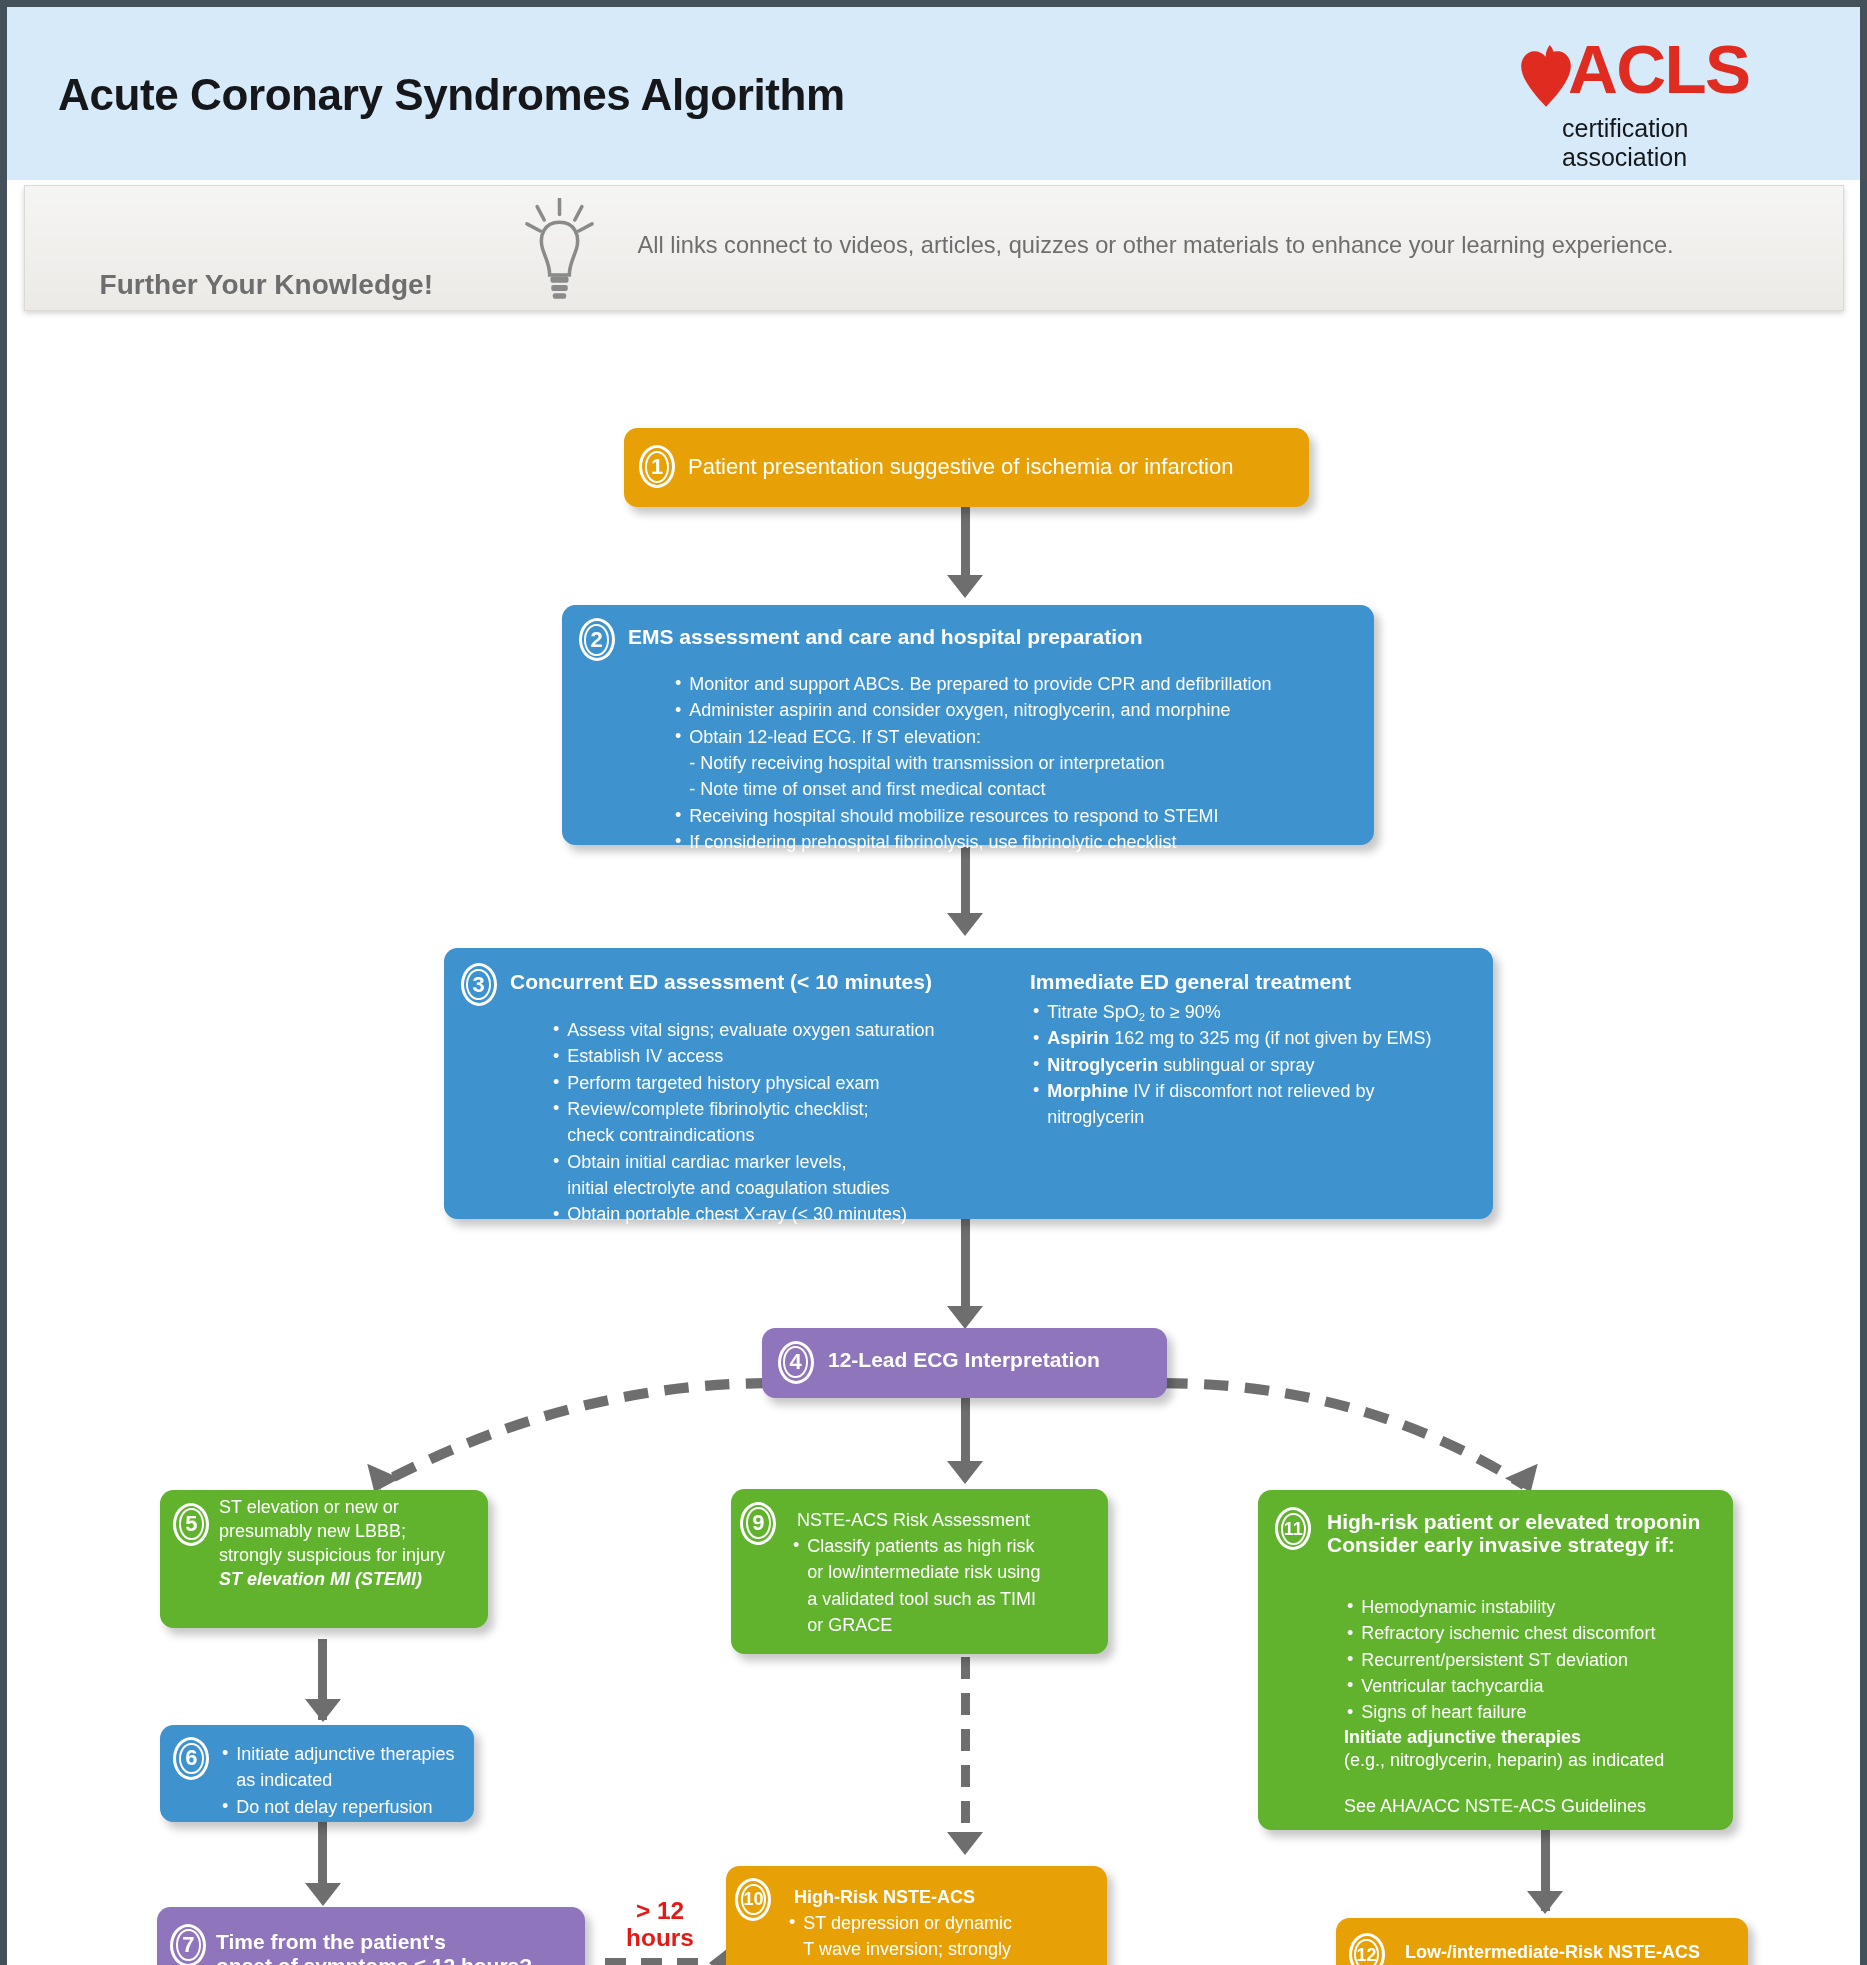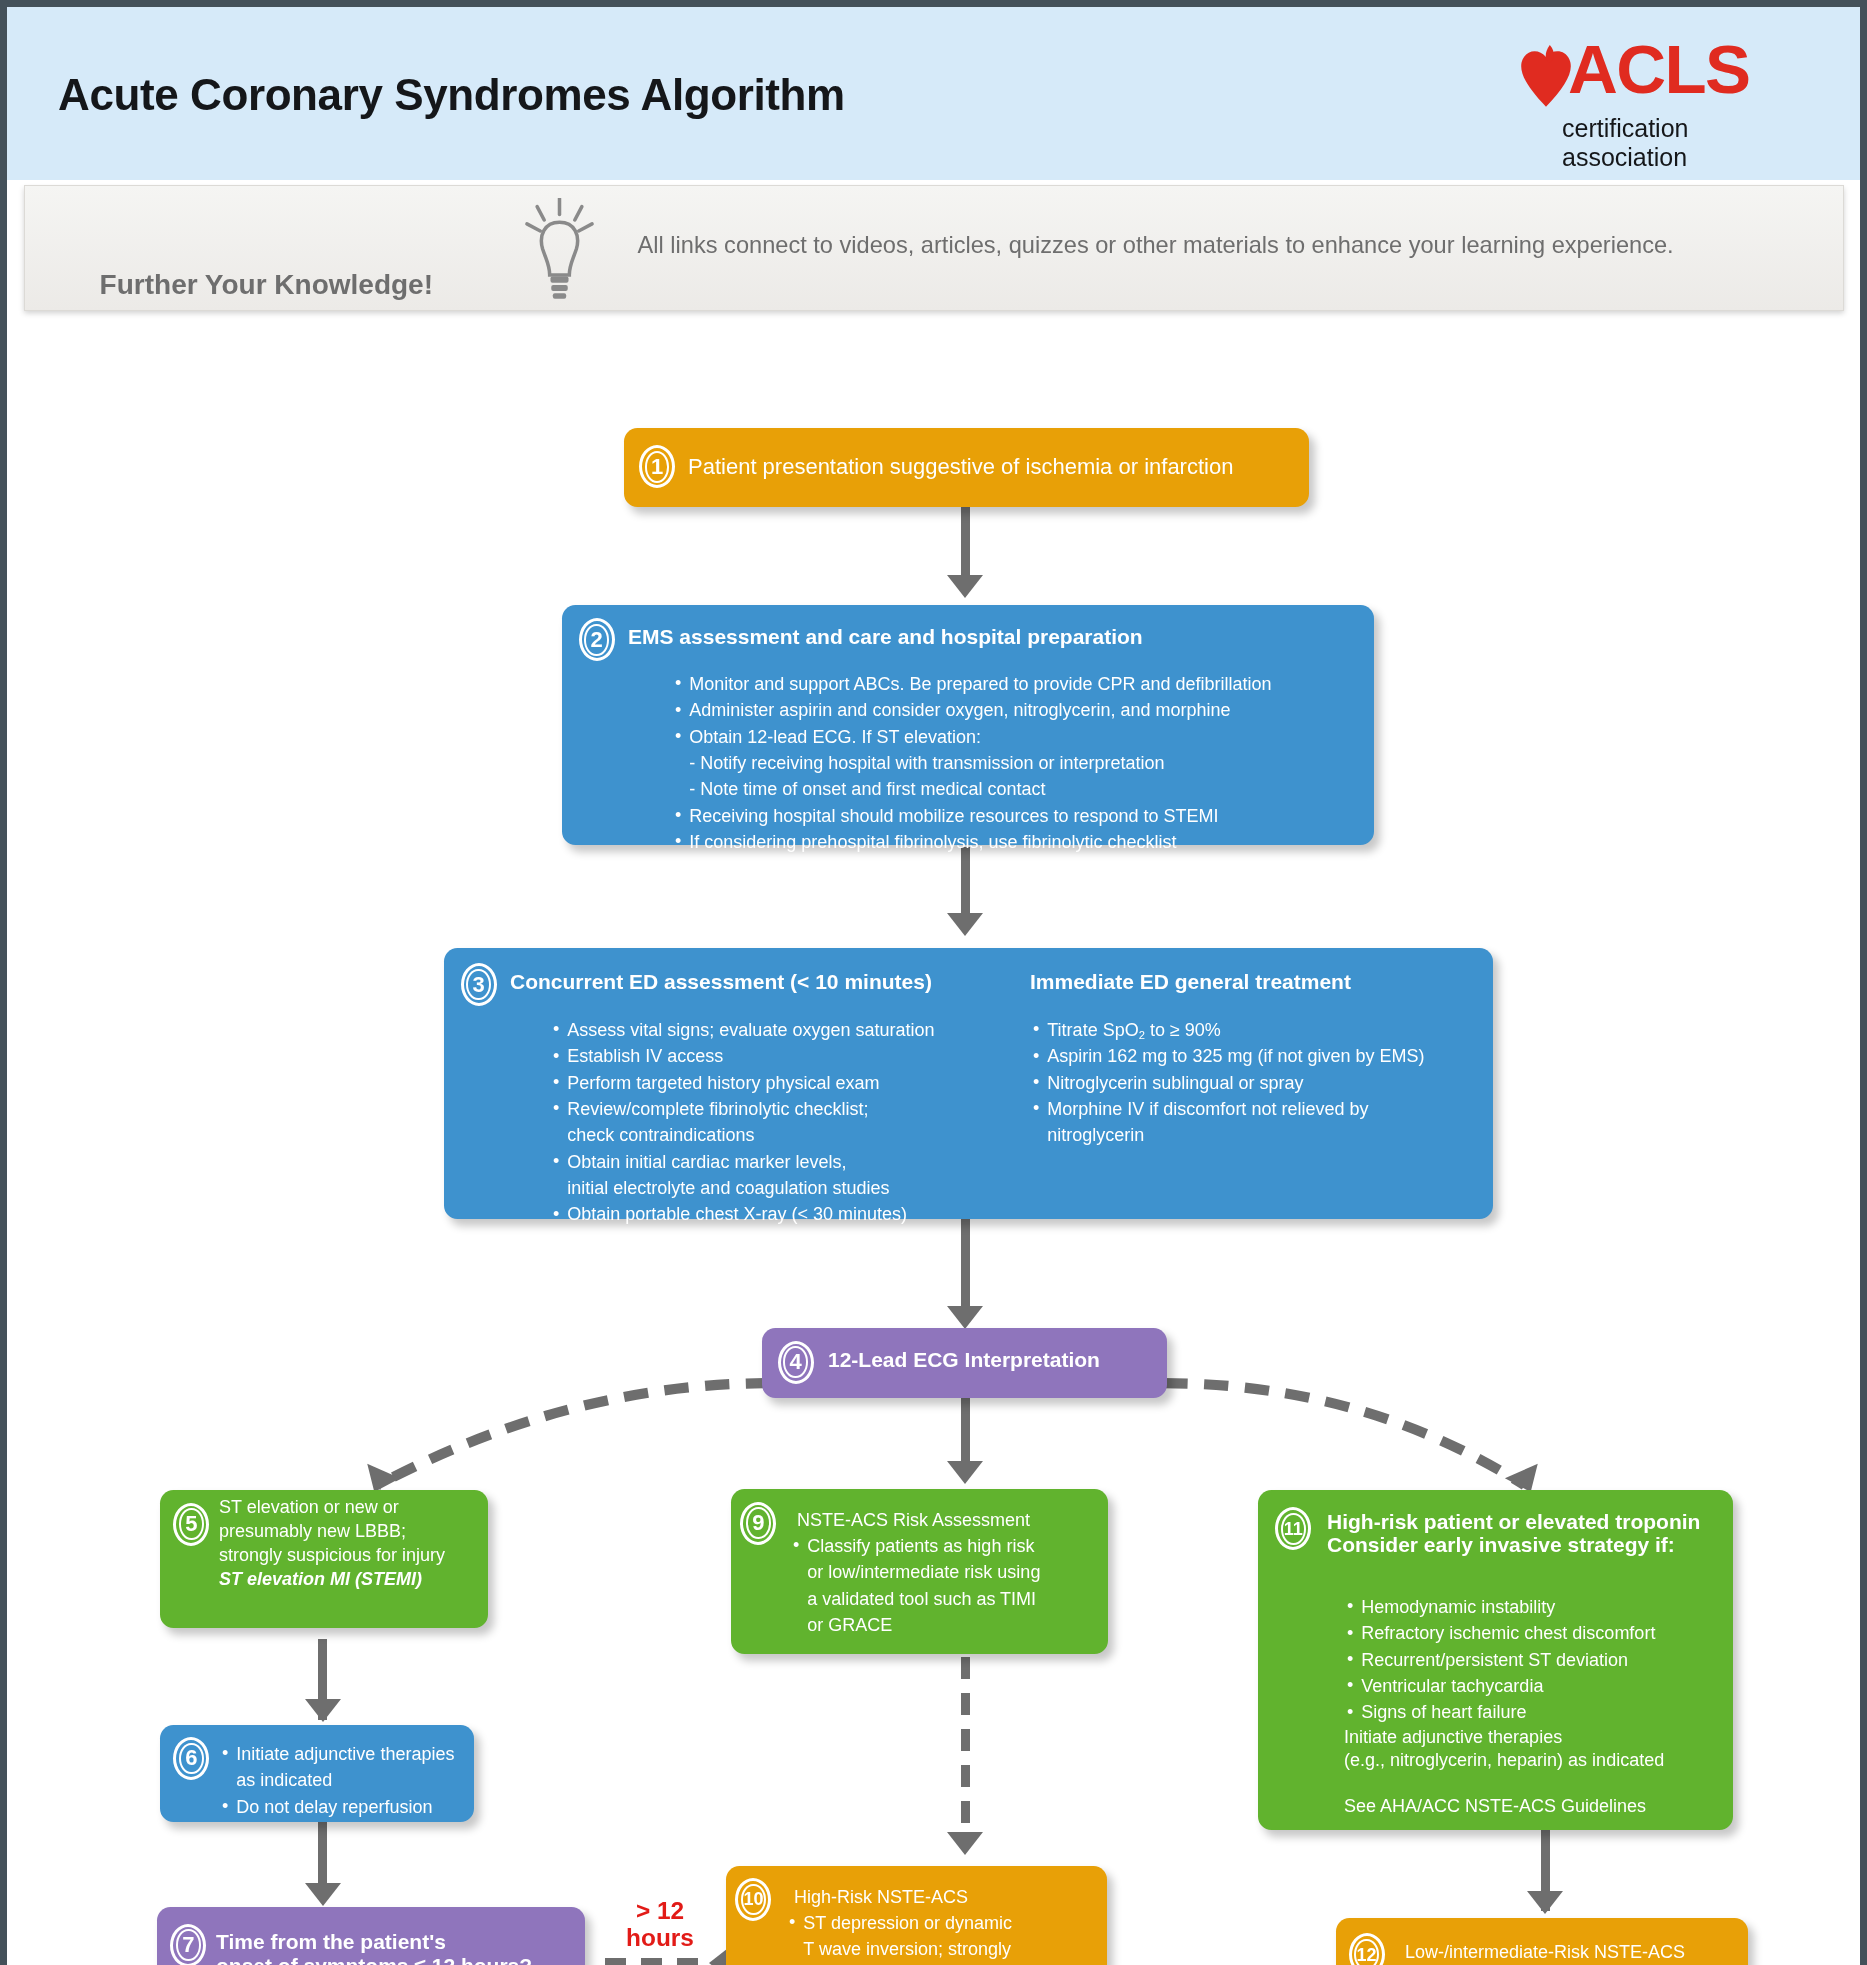--- a/index.html
+++ b/index.html
@@ -51,21 +51,21 @@
   .n-body{font-size:18px;line-height:1.33;}
   .n-body.bg{font-size:22px;line-height:1.3;}
 
   ul.bl{list-style:none;margin:0;padding:0;}
   ul.bl li{position:relative;padding-left:17.3px;margin-bottom:2.4px;}
   ul.bl li::before{content:"\2022";position:absolute;left:3.1px;top:-0.8px;font-size:1em;}
   ul.bl li.nb{padding-left:17.3px;}
   ul.bl li.nb::before{content:"";}
   .sub{padding-left:20.4px;}
   .ital{font-style:italic;font-weight:bold;}
-  .bold{font-weight:normal;}
+  .bold{font-weight:bold;}
   .a-stem{position:absolute;background:#6e6e6e;}
   .a-head{position:absolute;width:0;height:0;border-left:18px solid transparent;border-right:18px solid transparent;border-top:23.6px solid #6e6e6e;}
   .a-head-l{position:absolute;width:0;height:0;border-top:18px solid transparent;border-bottom:18px solid transparent;border-right:23.6px solid #6e6e6e;}
   .dashv{position:absolute;width:9.4px;background-image:linear-gradient(#6e6e6e 60%,rgba(0,0,0,0) 0%);
          background-size:9.4px 36px;background-repeat:repeat-y;}
   .dashh{position:absolute;height:9.4px;background-image:linear-gradient(90deg,#6e6e6e 58%,rgba(0,0,0,0) 0%);
          background-size:36px 9.4px;background-repeat:repeat-x;}
   .lbl-red{position:absolute;color:#e21b17;font-size:24.4px;font-weight:bold;line-height:1.1;text-align:center;}
   sub{font-size:0.62em;vertical-align:-0.25em;}
 </style>
@@ -176,21 +176,21 @@
       <li>Assess vital signs; evaluate oxygen saturation</li>
       <li>Establish IV access</li>
       <li>Perform targeted history physical exam</li>
       <li>Review/complete fibrinolytic checklist;</li>
       <li class="nb">check contraindications</li>
       <li>Obtain initial cardiac marker levels,</li>
       <li class="nb">initial electrolyte and coagulation studies</li>
       <li>Obtain portable chest X-ray (&lt; 30 minutes)</li>
     </ul>
 
-    <ul class="bl n-body" style="position:absolute;left:586px;top:71px;width:444px;">
+    <ul class="bl n-body" style="position:absolute;left:586px;top:53px;width:444px;">
       <li>Titrate SpO<sub>2</sub> to ≥ 90%</li>
       <li><span class="bold">Aspirin</span><span> 162 mg to 325 mg (if not given by EMS)</span></li>
       <li><span class="bold">Nitroglycerin</span><span> sublingual or spray</span></li>
       <li><span class="bold">Morphine</span><span> IV if discomfort not relieved by</span></li>
       <li class="nb">nitroglycerin</li>
     </ul>
   </div>
 
   <div class="node purple" style="left:762px;top:1328px;width:405px;height:70px;">
     <div class="badge" style="left:15.7px;top:12.6px;">

